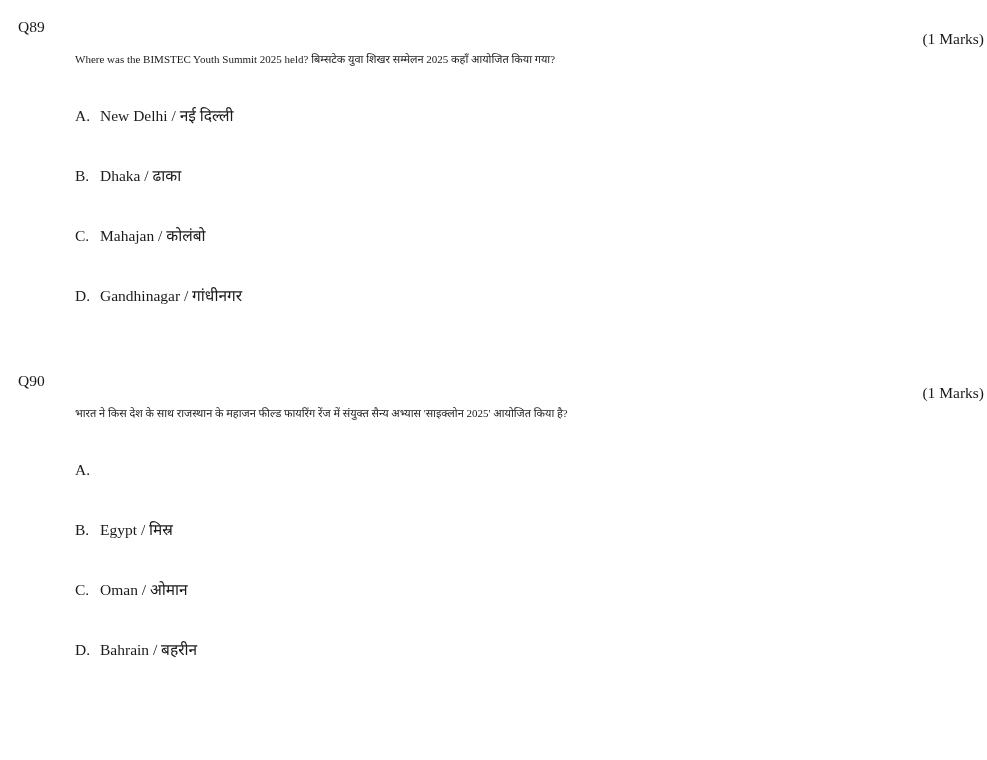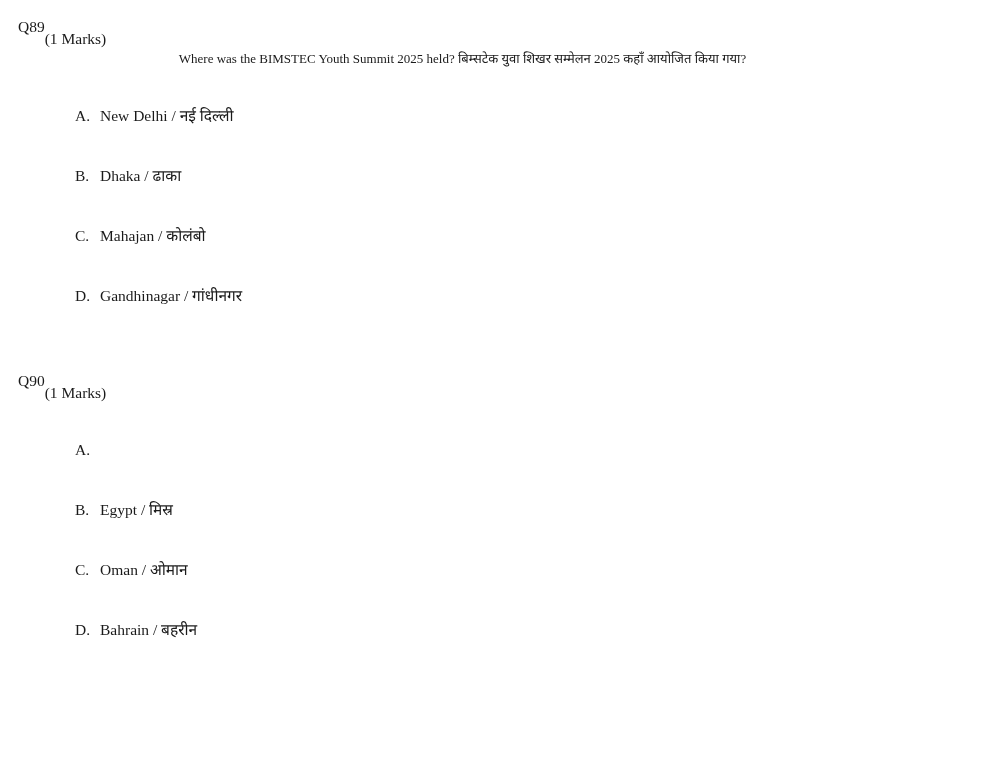--- a/index.html
+++ b/index.html
@@ -14,32 +14,32 @@
   .page {
     width: 987px;
     height: 760px;
     padding: 17px 3px 0 18px;
     background: #ffffff;
   }
   .question { display: block; }
   .question.first { margin-bottom: 65px; }
   .q-header {
     display: flex;
+    justify-content: space-between;
     align-items: flex-start;
     font-size: 15.5px;
     line-height: 20px;
   }
   .q-number { white-space: nowrap; }
   .q-marks  { white-space: nowrap; margin-top: 12px; }
   .q-body { margin-left: 57px; }
   .q-text {
-    font-size: 13px;
+    font-size: 11px;
     line-height: 20px;
     max-width: 775px;
-    text-align: center;
   }
   .q-text + .q-text { margin-top: 20px; }
   .options { margin-top: 37px; }
   .option {
     display: flex;
     align-items: baseline;
     font-size: 15.5px;
     line-height: 20px;
     margin-bottom: 40px;
   }
@@ -82,20 +82,21 @@
       </div>
     </div>
   </section>
 
   <section class="question">
     <div class="q-header">
       <span class="q-number">Q90</span>
       <span class="q-marks">(1 Marks)</span>
     </div>
     <div class="q-body">
+      <p class="q-text">भारत ने किस देश के साथ राजस्थान के महाजन फील्ड फायरिंग रेंज में संयुक्त सैन्य अभ्यास 'साइक्लोन 2025' आयोजित किया है?</p>
       <div class="options">
         <div class="option">
           <span class="opt-letter">A.</span>
         </div>
         <div class="option">
           <span class="opt-letter">B.</span>
           <span class="opt-text">Egypt / मिस्र</span>
         </div>
         <div class="option">
           <span class="opt-letter">C.</span>

